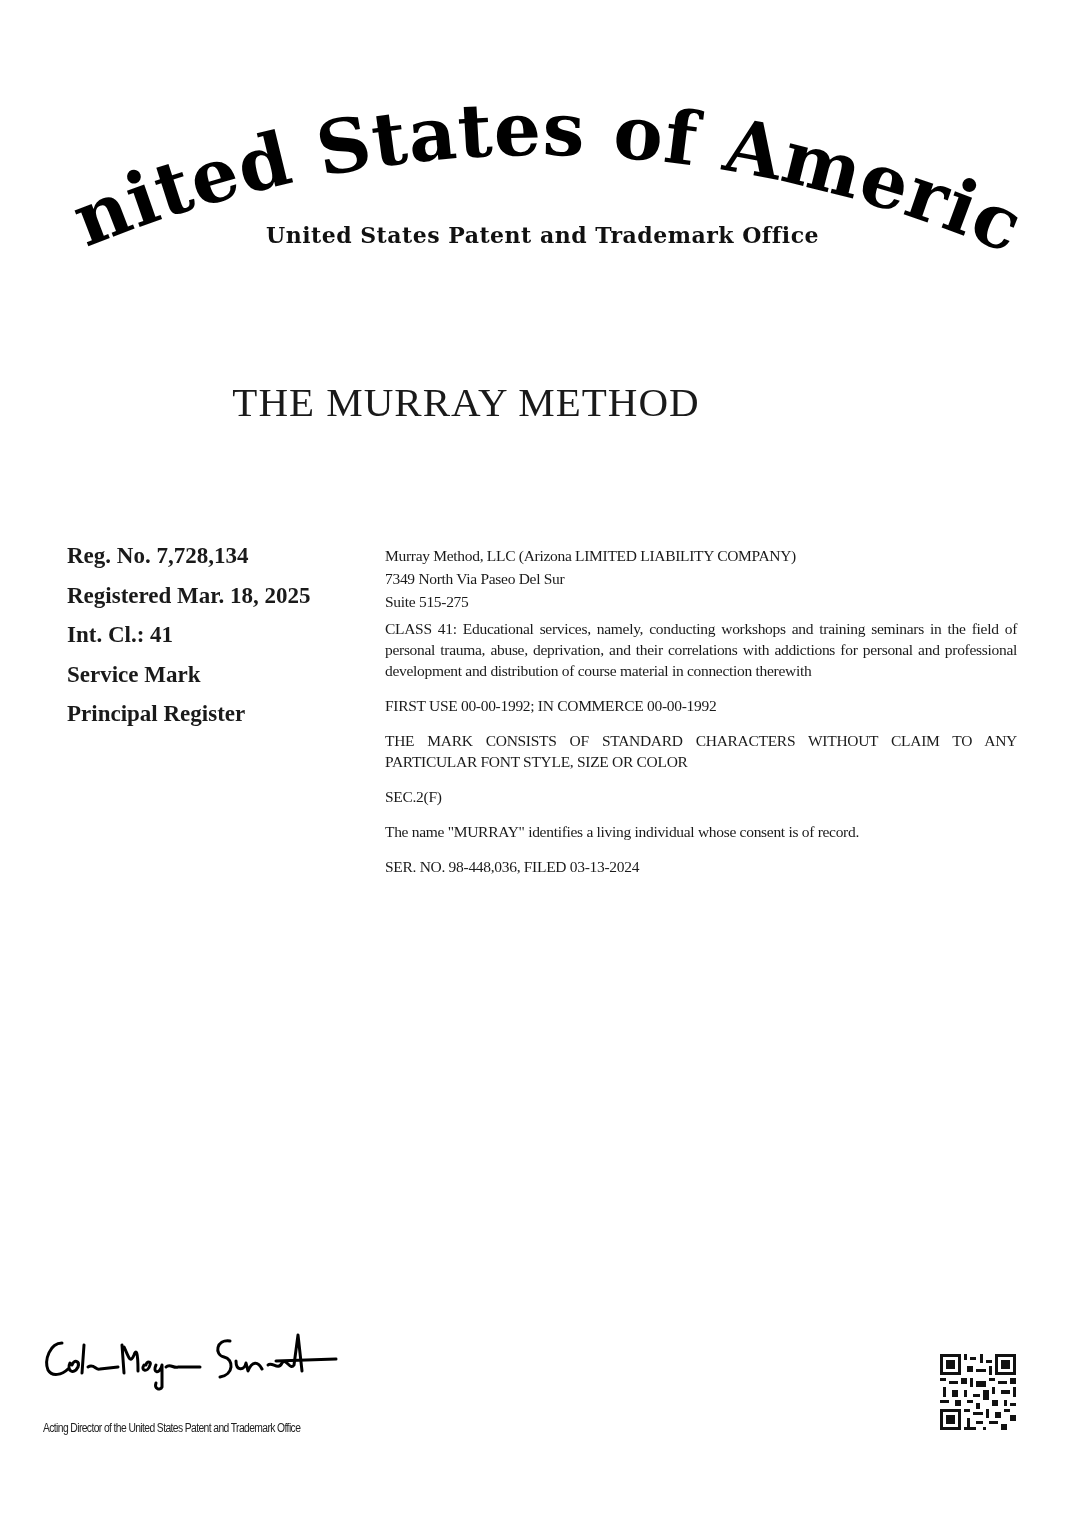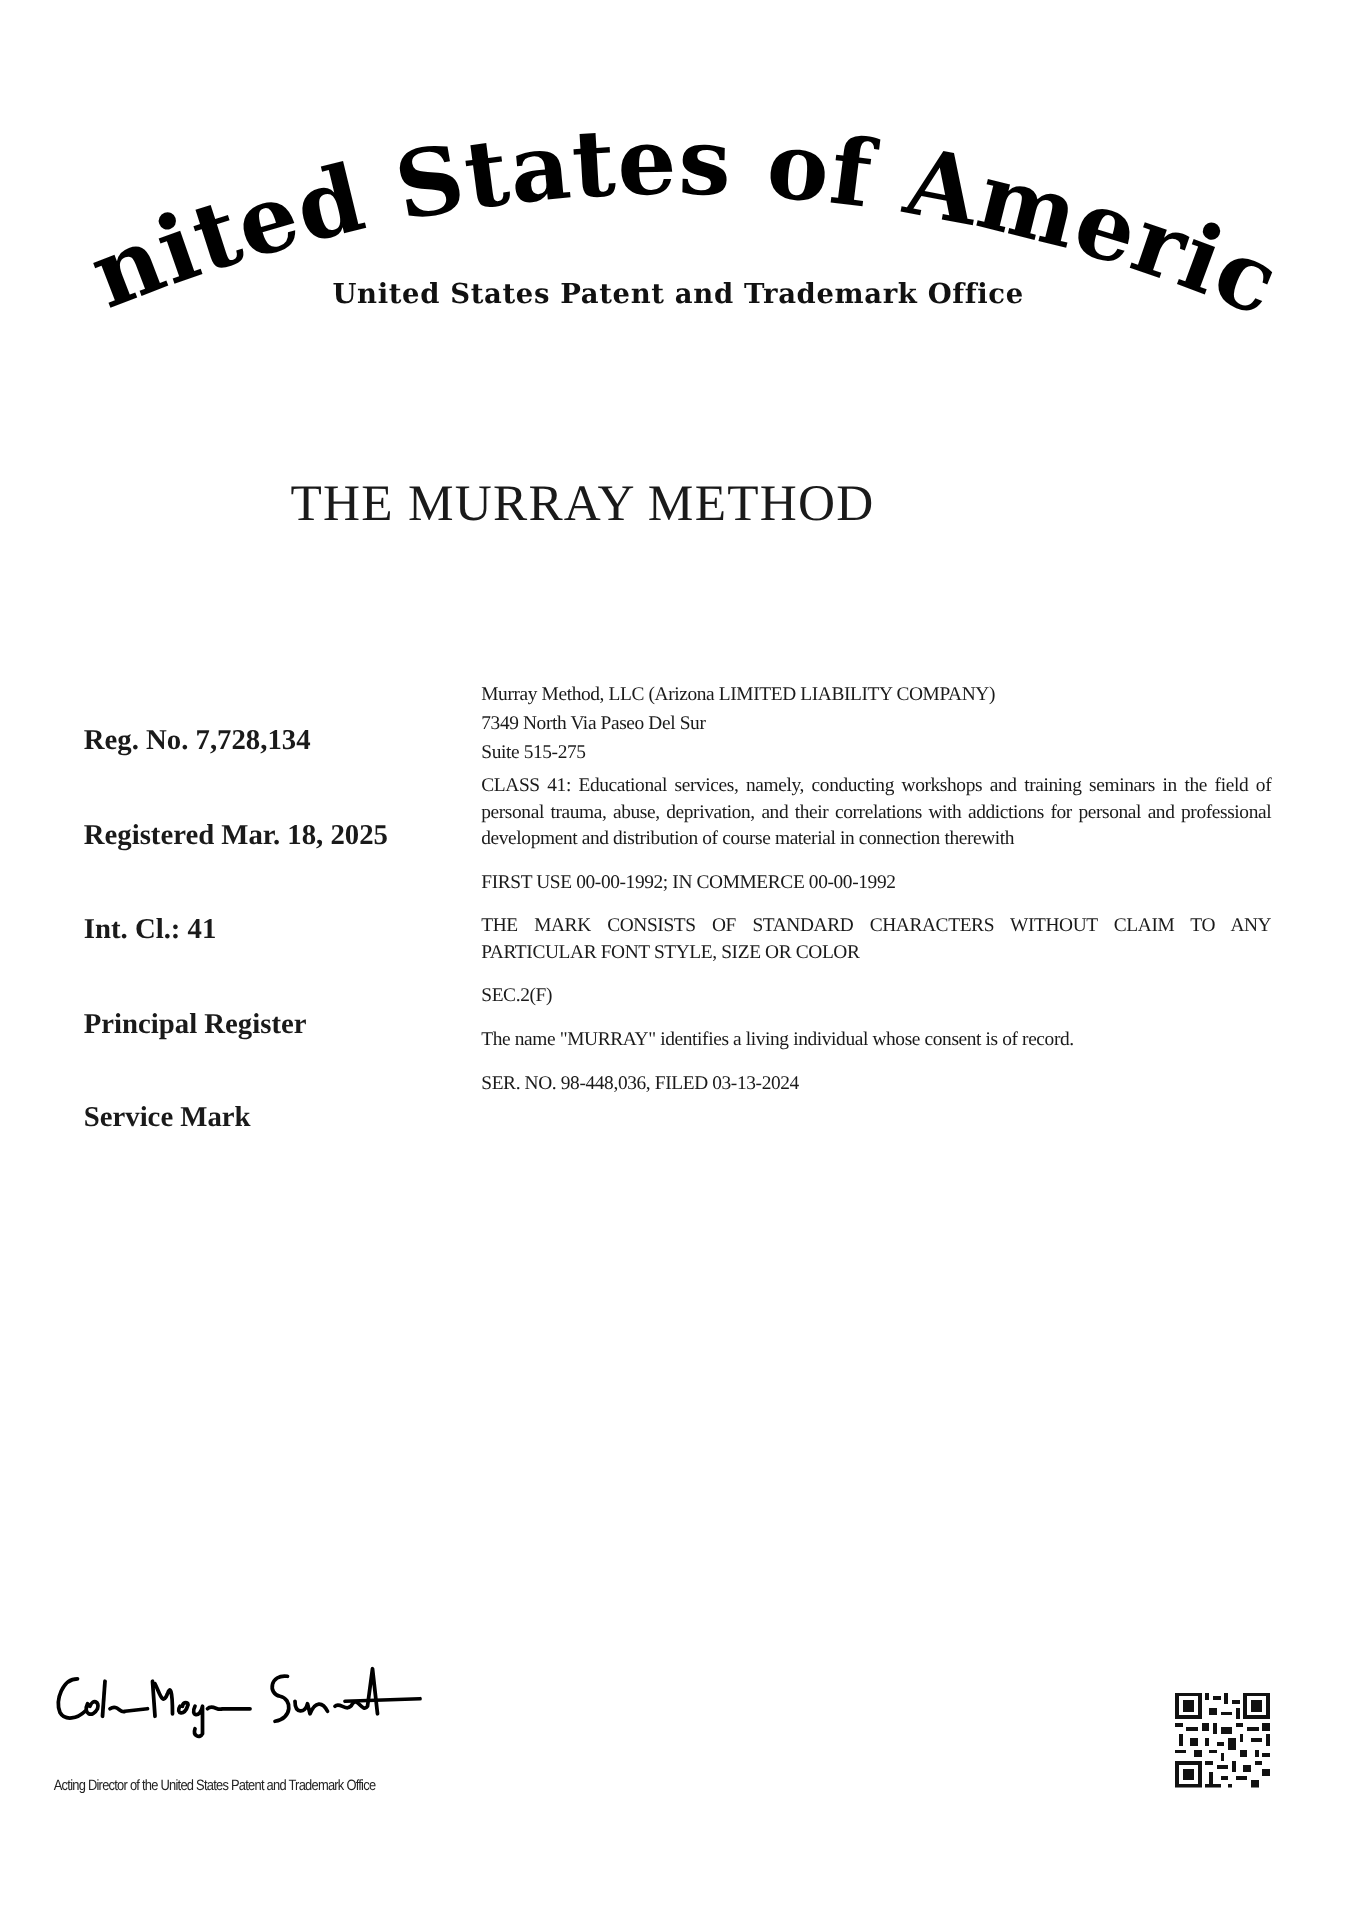--- a/index.html
+++ b/index.html
@@ -2,21 +2,21 @@
 <html><head>
 <meta charset="utf-8">
 <style>
   html, body { margin: 0; padding: 0; background: #ffffff; }
   body { width: 1085px; height: 1536px; position: relative; overflow: hidden; color: #111; font-family: "Liberation Serif", serif; }
   .arc-title { position: absolute; left: 60px; top: 100px; width: 960px; height: 180px; }
   .arc-title svg { width: 100%; height: 100%; }
   .office-line { position: absolute; left: 0; width: 1085px; top: 222px; text-align: center; font-family: "DejaVu Serif", serif; font-weight: bold; font-size: 22px; letter-spacing: 0.5px; }
   .mark-title { position: absolute; left: 0; width: 932px; top: 378px; text-align: center; font-family: "Liberation Serif", serif; font-size: 41px; letter-spacing: 1px; color: #1a1a1a; }
   .left-col { position: absolute; left: 67px; top: 536px; width: 300px; }
-  .left-col div { font-family: "Liberation Serif", serif; font-weight: bold; font-size: 23px; line-height: 39.5px; color: #1a1a1a; margin-top: 36px; }
+  .left-col div { font-family: "Liberation Serif", serif; font-weight: bold; font-size: 23px; line-height: 39.5px; color: #1a1a1a; }
   .right-col { position: absolute; left: 385px; top: 544px; width: 632px; font-family: "Liberation Serif", serif; font-size: 15.5px; color: #1a1a1a; letter-spacing: -0.3px; }
   .addr div { line-height: 23px; }
   .para { margin-top: 10px; line-height: 21px; }
   .para.justify { text-align: justify; }
   .para.first { margin-top: 5px; }
   .sig { position: absolute; left: 40px; top: 1325px; width: 300px; height: 70px; }
   .sig-caption { position: absolute; left: 43px; top: 1421px; font-family: "Liberation Sans", sans-serif; font-size: 12px; letter-spacing: -0.7px; transform: scaleX(0.86); transform-origin: left; color: #222; white-space: nowrap; }
   .qr { position: absolute; left: 940px; top: 1354px; width: 76px; height: 76px; }
 </style>
 </head>
@@ -34,22 +34,22 @@
 </div>
 
 <div class="office-line">United States Patent and Trademark Office</div>
 
 <div class="mark-title">THE MURRAY METHOD</div>
 
 <div class="left-col">
   <div>Reg. No. 7,728,134</div>
   <div>Registered Mar. 18, 2025</div>
   <div>Int. Cl.: 41</div>
+  <div>Service Mark</div>
   <div>Principal Register</div>
-  <div>Service Mark</div>
 </div>
 
 <div class="right-col">
   <div class="addr">
     <div>Murray Method, LLC  (Arizona LIMITED LIABILITY COMPANY)</div>
     <div>7349 North Via Paseo Del Sur</div>
     <div>Suite 515-275</div>
   </div>
   <div class="para justify first">CLASS 41: Educational services, namely, conducting workshops and training seminars in the field of personal trauma, abuse, deprivation, and their correlations with addictions for personal and professional development and distribution of course material in connection therewith</div>
   <div class="para" style="margin-top:14px">FIRST USE 00-00-1992; IN COMMERCE 00-00-1992</div>

